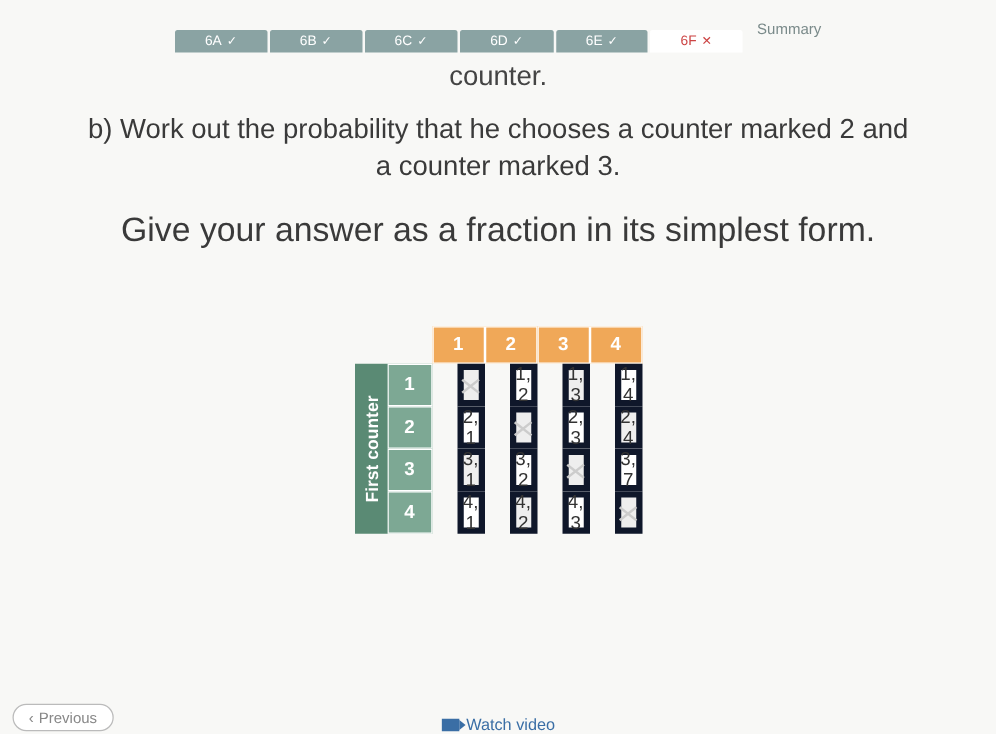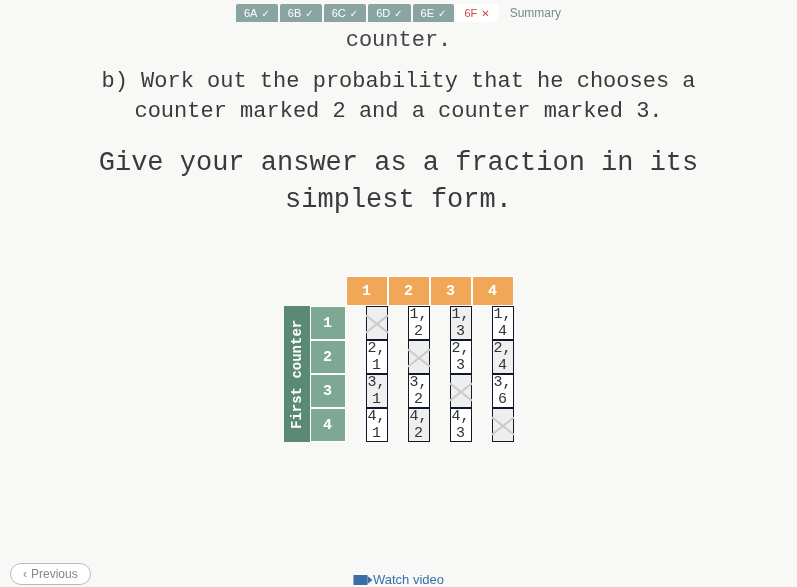--- a/index.html
+++ b/index.html
@@ -15,44 +15,44 @@
       display: flex;
       justify-content: center;
       gap: 2px;
       padding-top: 4px;
       align-items: center;
     }
     .tab {
       background: #8aa3a3;
       color: #fff;
       font-size: 11px;
-      padding: 3px 8px;
+      padding: 3px 24px;
       display: flex;
       align-items: center;
       gap: 4px;
       border-radius: 2px 2px 0 0;
       cursor: pointer;
+      margin-top: 20px;
     }
     .tab.current {
       background: #fff;
       color: #c44;
     }
     .tab .check::before { content: "✓"; font-size: 10px; }
     .tab .cross::before { content: "✕"; font-size: 10px; }
     .summary-link {
       color: #7a8a8a;
       font-size: 12px;
       margin-left: 10px;
       cursor: pointer;
     }
     .content {
       padding: 6px 30px 0 30px;
       text-align: center;
       color: #333;
-      font-family: Liberation Mono, monospace;
     }
     .fragment {
       font-size: 22px;
       color: #444;
       margin-bottom: 14px;
     }
     .question {
       font-size: 22px;
       color: #3a3a3a;
       margin: 10px 40px 18px 40px;
@@ -118,21 +118,21 @@
       justify-content: center;
       border: 1px solid #fff;
       font-size: 15px;
     }
     .cell {
       background: #fff;
       color: #333;
       display: flex;
       align-items: center;
       justify-content: center;
-      border: 1px solid #0f172a;
+      border: 5px solid #0f172a;
       font-size: 15px;
       margin-left: 20px;
     }
     .cell.alt { background: #efefef; }
     .cell.blocked {
       background: #eee;
       position: relative;
     }
     .cell.blocked::before,
     .cell.blocked::after {
@@ -260,21 +260,21 @@
       <div class="cell" style="grid-column:6;grid-row:3">1, 4</div>
 
       <div class="cell" style="grid-column:3;grid-row:4">2, 1</div>
       <div class="cell blocked" style="grid-column:4;grid-row:4"></div>
       <div class="cell" style="grid-column:5;grid-row:4">2, 3</div>
       <div class="cell alt" style="grid-column:6;grid-row:4">2, 4</div>
 
       <div class="cell alt" style="grid-column:3;grid-row:5">3, 1</div>
       <div class="cell" style="grid-column:4;grid-row:5">3, 2</div>
       <div class="cell blocked" style="grid-column:5;grid-row:5"></div>
-      <div class="cell" style="grid-column:6;grid-row:5">3, 6</div>
+      <div class="cell" style="grid-column:6;grid-row:5">3, 7</div>
 
       <div class="cell" style="grid-column:3;grid-row:6">4, 1</div>
       <div class="cell alt" style="grid-column:4;grid-row:6">4, 2</div>
       <div class="cell" style="grid-column:5;grid-row:6">4, 3</div>
       <div class="cell blocked" style="grid-column:6;grid-row:6"></div>
     </div>
   </div>
 </div>
 
 <div class="footer">

